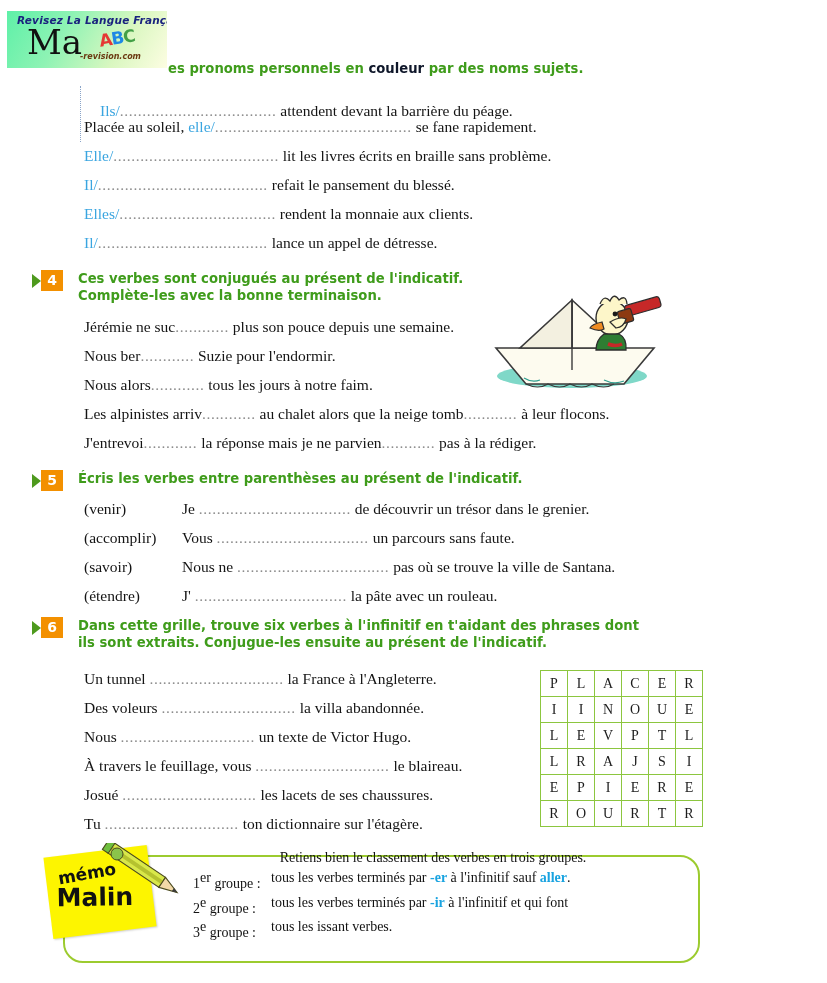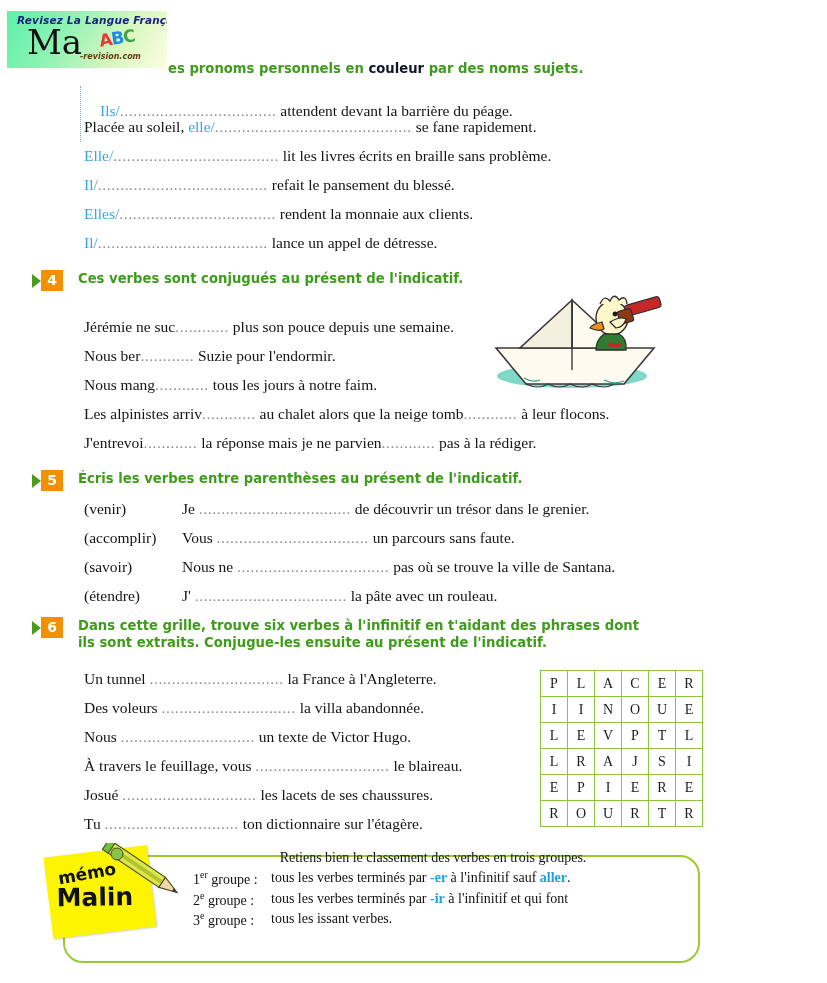--- a/index.html
+++ b/index.html
@@ -207,21 +207,21 @@
     font-family: "Liberation Serif", serif;
     font-size: 14px;
     color: #121212;
     line-height: 1.36;
   }
   .memo-text .intro { display: block; text-align: center; margin-bottom: 1px; }
   .memo-row { display: flex; }
   .memo-row .lbl { flex: 0 0 78px; }
   .memo-row .val { flex: 1 1 auto; }
   .memo-text .hl { color: #19a3e0; font-weight: bold; }
-  sup { font-size: 10px; text-align: right; }
+  sup { font-size: 14px; text-align: right; }
 </style>
 </head>
 <body>
 
 <div class="logo-badge">
   <span class="logo-tagline">Revisez La Langue Française</span>
   <span class="logo-ma">Ma</span>
   <span class="logo-abc">
     <span class="a">A</span><span class="b">B</span><span class="c">C</span>
   </span>
@@ -253,20 +253,21 @@
   <span class="pron">Il/</span><span class="dots">......................................</span><span> lance un appel de détresse.</span>
 </div>
 
 <div class="ex-head" style="left:41px; top:270px;">
   <div class="num-flag">
     <span class="tri"></span>
     <span class="box">4</span>
   </div>
   <div class="ex-title">
     <span>Ces verbes sont conjugués au présent de l'indicatif.</span><br>
+    <span>Complète-les avec la bonne terminaison.</span>
   </div>
 </div>
 
 <div class="boat-wrap">
   <svg width="185" height="105" viewBox="0 0 185 105" xmlns="http://www.w3.org/2000/svg">
     <ellipse cx="88" cy="88" rx="75" ry="12" fill="#7fd8c8"></ellipse>
     <path d="M12 60 L170 60 L140 96 L42 96 Z" fill="#fdfbef" stroke="#3a3a3a" stroke-width="1.6"></path>
     <path d="M88 12 L140 60 L88 60 Z" fill="#fdfbef" stroke="#3a3a3a" stroke-width="1.6"></path>
     <path d="M88 12 L36 60 L88 60 Z" fill="#f3f0e0" stroke="#3a3a3a" stroke-width="1.6"></path>
     <path d="M88 12 L88 82" stroke="#3a3a3a" stroke-width="1.4" fill="none"></path>
@@ -285,21 +286,21 @@
   </svg>
 </div>
 
 <div class="line" style="left:84px; top:318px;">
   <span>Jérémie ne suc</span><span class="dots">............</span><span> plus son pouce depuis une semaine.</span>
 </div>
 <div class="line" style="left:84px; top:347px;">
   <span>Nous ber</span><span class="dots">............</span><span> Suzie pour l'endormir.</span>
 </div>
 <div class="line" style="left:84px; top:376px;">
-  <span>Nous mang</span><span class="dots">............</span><span> tous les jours à notre faim.</span>
+  <span>Nous alors</span><span class="dots">............</span><span> tous les jours à notre faim.</span>
 </div>
 <div class="line" style="left:84px; top:405px;">
   <span>Les alpinistes arriv</span><span class="dots">............</span><span> au chalet alors que la neige tomb</span><span class="dots">............</span><span> à leur flocons.</span>
 </div>
 <div class="line" style="left:84px; top:434px;">
   <span>J'entrevoi</span><span class="dots">............</span><span> la réponse mais je ne parvien</span><span class="dots">............</span><span> pas à la rédiger.</span>
 </div>
 
 <div class="ex-head" style="left:41px; top:470px;">
   <div class="num-flag">

